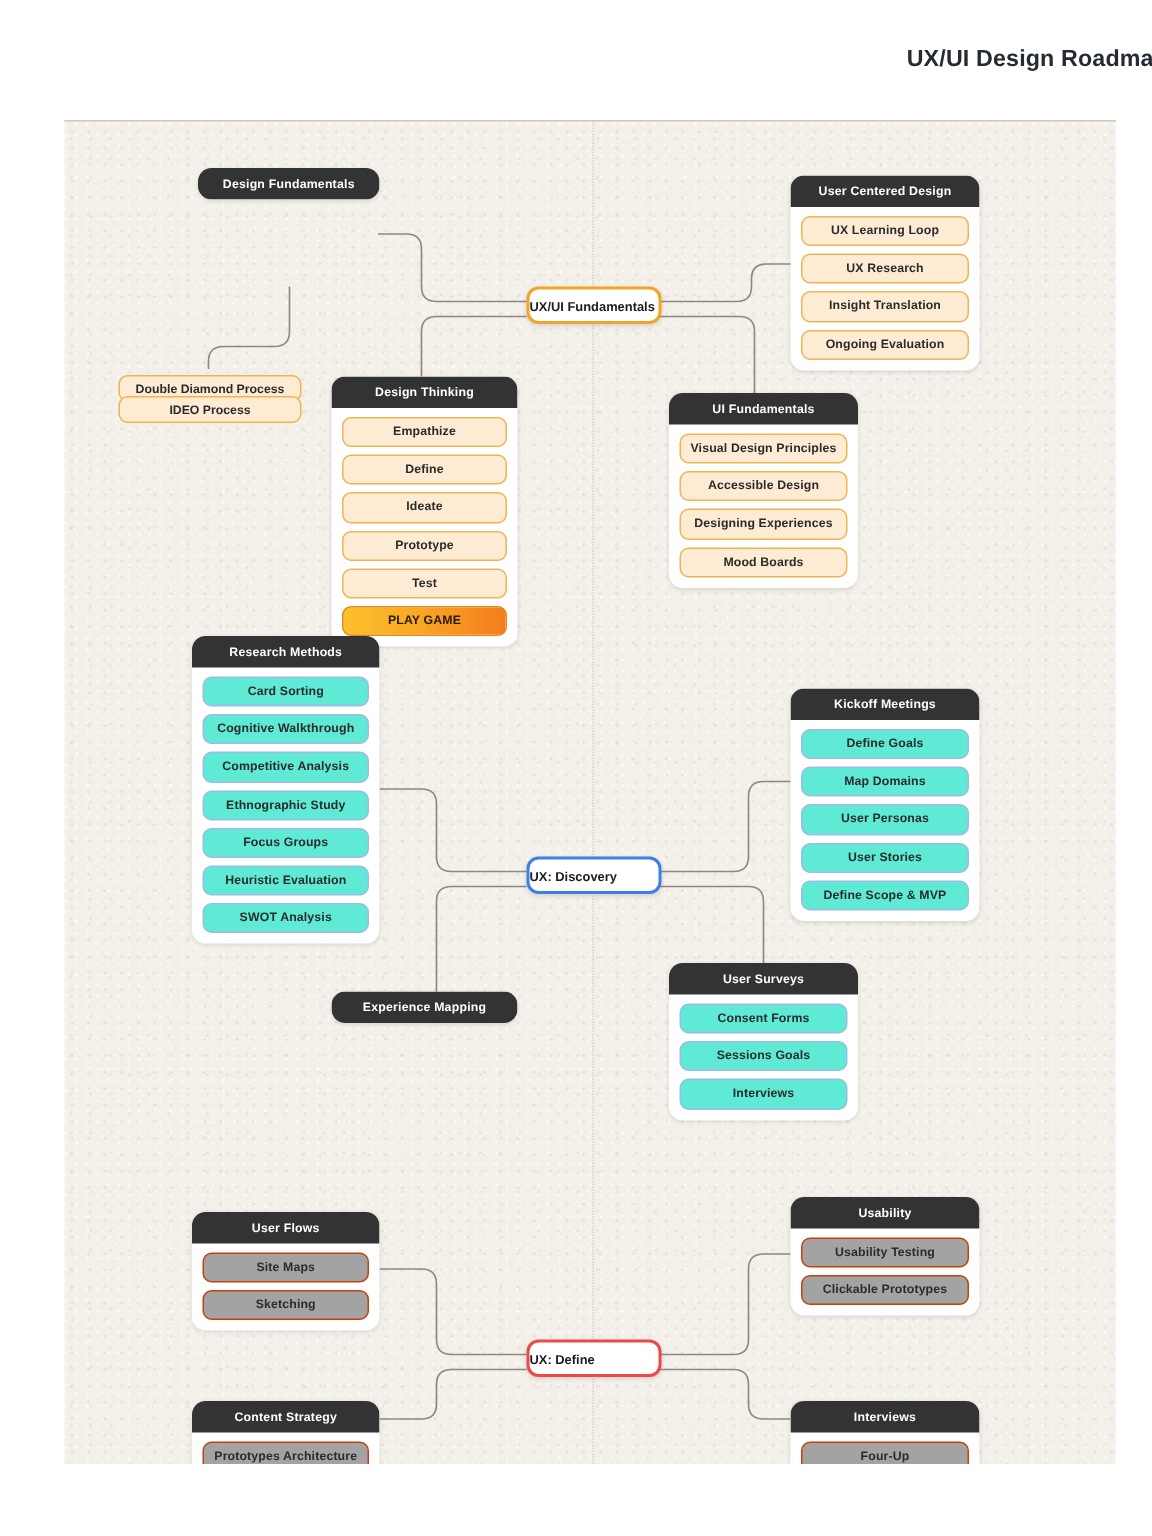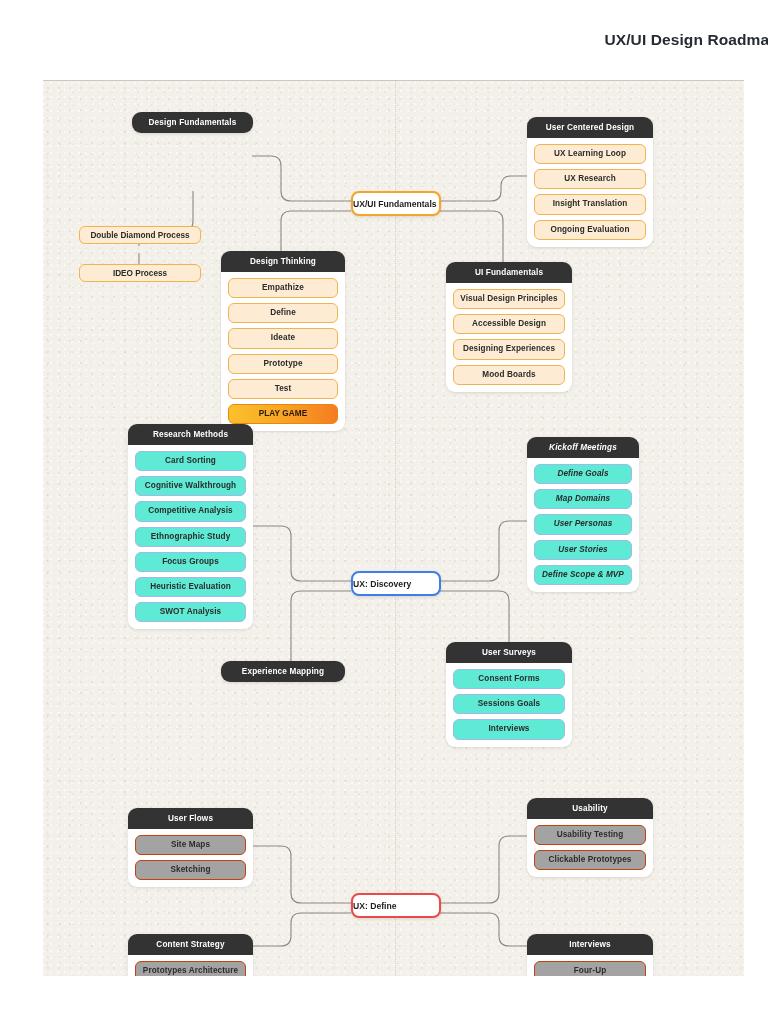--- a/index.html
+++ b/index.html
@@ -218,21 +218,21 @@
     <div class="hub amber" style="left:308px; top:110px; width:86px; height:21px;">
       <span>UX/UI Fundamentals</span>
     </div>
     <div class="hub blue" style="left:308px; top:490px; width:86px; height:21px;">
       <span>UX: Discovery</span>
     </div>
     <div class="hub red" style="left:308px; top:812px; width:86px; height:21px;">
       <span>UX: Define</span>
     </div>
 
-    <div class="standalone" style="left:36px; top:145px; width:120px; height:16px;">
+    <div class="standalone" style="left:36px; top:169px; width:120px; height:16px;">
       <span>Double Diamond Process</span>
     </div>
     <div class="standalone" style="left:36px; top:183px; width:120px; height:16px;">
       <span>IDEO Process</span>
     </div>
 
     <div class="cluster" style="left:89px; top:31px; width:121px;">
       <div class="cluster-header">Design Fundamentals</div>
     </div>
 
@@ -274,21 +274,21 @@
         <div class="pill blue">Card Sorting</div>
         <div class="pill blue">Cognitive Walkthrough</div>
         <div class="pill blue">Competitive Analysis</div>
         <div class="pill blue">Ethnographic Study</div>
         <div class="pill blue">Focus Groups</div>
         <div class="pill blue">Heuristic Evaluation</div>
         <div class="pill blue">SWOT Analysis</div>
       </div>
     </div>
 
-    <div class="cluster" style="left:484px; top:356px; width:112px;font-style:italic;">
+    <div class="cluster" style="left:484px; top:378px; width:126px;">
       <div class="cluster-header">Kickoff Meetings</div>
       <div class="cluster-body">
         <div class="pill blue">Define Goals</div>
         <div class="pill blue">Map Domains</div>
         <div class="pill blue">User Personas</div>
         <div class="pill blue">User Stories</div>
         <div class="pill blue">Define Scope &amp; MVP</div>
       </div>
     </div>
 

